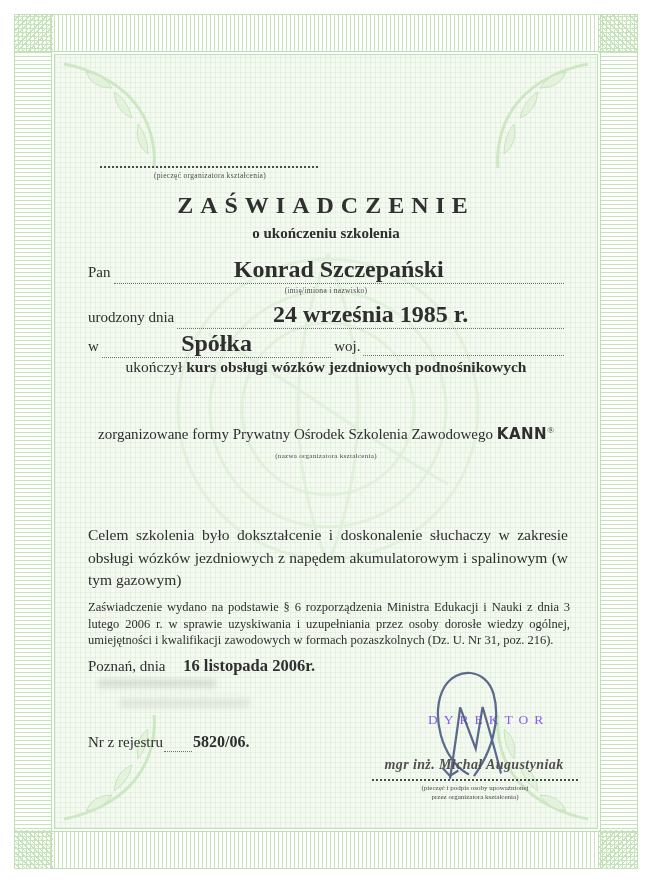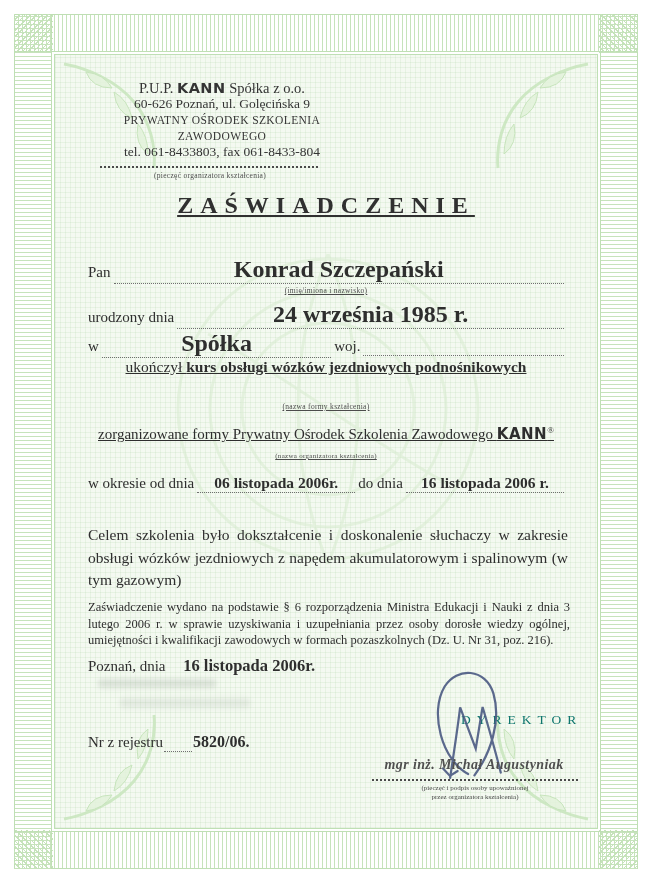--- a/index.html
+++ b/index.html
@@ -33,21 +33,21 @@
   .corner-orn { position:absolute; width:120px; height:120px; opacity:.85; pointer-events:none; }
   .orn-bl { left:56px; bottom:58px; }
   .orn-tl { left:56px; top:56px; transform:scaleY(-1); }
   .orn-tr { right:56px; top:56px; transform:scale(-1,-1); }
   .orn-br { right:56px; bottom:58px; transform:scaleX(-1); }
 
   .watermark { position:absolute; left:168px; top:244px; opacity:.55; pointer-events:none; }
 
   
   .abs { position:absolute; }
-  .center { text-align:center; left:0; right:0;text-decoration:underline; }
+  .center { text-align:center; left:0; right:0; }
   .caption { font-size:7.5px; color:#4c4c4c; letter-spacing:.3px; }
 
   .stamp-block { left:93px; top:80px; width:258px; text-align:center; line-height:16px; font-size:13.5px; color:#343434; }
   .stamp-line1 { font-size:14.5px; }
   .brand { font-family:"DejaVu Sans","Liberation Sans",sans-serif; font-weight:900; letter-spacing:.5px; }
   .stamp-caps { font-size:11.5px; letter-spacing:.4px; }
   .stamp-dotted { left:100px; top:166px; width:218px; border-bottom:2px dotted #4a4a4a; height:2px; }
   .stamp-caption { left:90px; top:171px; width:240px; text-align:center; }
 
   .title { top:192px; font-size:24px; font-weight:bold; letter-spacing:7px; color:#303030; }
@@ -74,21 +74,21 @@
   .goal-para { left:88px; top:524px; width:480px; font-size:15.5px; line-height:22.5px; }
   .legal-para { left:88px; top:599px; width:482px; font-size:12.5px; line-height:16.5px; }
 
   .place-line { left:88px; top:656px; font-size:15px; }
   .place-date { font-size:16.5px; font-weight:bold; margin-left:14px; }
 
   .registry-line { left:88px; top:708px; font-size:15px; display:flex; align-items:baseline;margin-top:25px; }
   .leader-short { width:28px; border-bottom:1.8px dotted #6f6f6f; margin:0 1px; min-height:1em; }
   .registry-val { font-size:16px; font-weight:bold; }
 
-  .director { left:428px; top:712px; font-size:13.5px; letter-spacing:6px; color:#0f766e;margin-left:33px; }
+  .director { left:428px; top:712px; font-size:13.5px; letter-spacing:6px; color:#8b5cf6; }
   .sig-svg { left:416px; top:664px; transform:rotate(-6deg); }
   .signer-name { left:368px; top:757px; width:212px; text-align:center; font-size:14px; font-style:italic; font-weight:bold; color:#4f4f4f; letter-spacing:.4px; white-space:nowrap; }
   .signer-dotted { left:372px; top:779px; width:206px; border-bottom:2px dotted #4a4a4a; height:2px; }
   .signer-caption { left:372px; top:784px; width:206px; text-align:center; font-size:7px; line-height:9px; color:#4c4c4c; }
 
   .smudge { position:absolute; background:#8d988e; filter:blur(2.5px); border-radius:3px; }
   .smudge1 { left:98px; top:679px; width:118px; height:9px; opacity:.22; }
   .smudge2 { left:120px; top:698px; width:130px; height:10px; opacity:.15; }
 </style>
 </head>
@@ -136,31 +136,25 @@
     <path d="M58 84 q 14 -8 18 -26 q -16 6 -18 26 z" fill="#e3f2db" stroke="#c0e1b4"></path>
     <path d="M82 52 q 10 -12 10 -30 q -14 10 -10 30 z" fill="#e3f2db" stroke="#c0e1b4"></path>
   </svg>
   <svg class="corner-orn orn-br" viewBox="0 0 120 120">
     <path d="M8 112 C 30 108, 60 96, 78 74 C 94 55, 100 30, 98 8" fill="none" stroke="#c8e6bd" stroke-width="3"></path>
     <path d="M30 104 q 18 -2 26 -16 q -20 0 -26 16 z" fill="#e3f2db" stroke="#c0e1b4"></path>
     <path d="M58 84 q 14 -8 18 -26 q -16 6 -18 26 z" fill="#e3f2db" stroke="#c0e1b4"></path>
     <path d="M82 52 q 10 -12 10 -30 q -14 10 -10 30 z" fill="#e3f2db" stroke="#c0e1b4"></path>
   </svg>
 
-  <div class="abs stamp-block">
-    <div class="stamp-line1"><span>P.U.P. </span><span class="brand">KANN</span><span> Spółka z o.o.</span></div>
-    <div>60-626 Poznań, ul. Golęcińska 9</div>
-    <div class="stamp-caps">PRYWATNY OŚRODEK SZKOLENIA</div>
-    <div class="stamp-caps">ZAWODOWEGO</div>
-    <div>tel. 061-8433803, fax 061-8433-804</div>
-  </div>
   <div class="abs stamp-dotted"></div>
   <div class="abs stamp-caption caption">(pieczęć organizatora kształcenia)</div>
 
   <div class="abs center title">ZAŚWIADCZENIE</div>
+  <div class="abs center subtitle">o ukończeniu szkolenia</div>
 
   <div class="abs field-line pan-line">
     <span>Pan</span>
     <span class="leader"><span class="big-val">Konrad Szczepański</span></span>
   </div>
   <div class="abs center pan-caption caption">(imię/imiona i nazwisko)</div>
 
   <div class="abs field-line born-line">
     <span>urodzony dnia</span>
     <span class="leader"><span class="big-val">24 września 1985 r.</span></span>
@@ -169,33 +163,26 @@
   <div class="abs field-line loc-line">
     <span>w</span>
     <span class="leader" style="flex:1.15"><span class="big-val">Spółka</span></span>
     <span>woj.</span>
     <span class="leader">&nbsp;</span>
   </div>
 
   <div class="abs center course-line">
     <span>ukończył </span><b>kurs obsługi wózków jezdniowych podnośnikowych</b>
   </div>
-  <div class="abs center course-caption caption">(nazwa formy kształcenia)</div>
 
   <div class="abs center org-line">
     <span>zorganizowane formy Prywatny Ośrodek Szkolenia Zawodowego </span><span class="brand">KANN</span><span class="sup">®</span>
   </div>
   <div class="abs center org-caption caption">(nazwa organizatora kształcenia)</div>
 
-  <div class="abs field-line period-line">
-    <span>w okresie od dnia</span>
-    <span class="leader"><span class="med-val">06 listopada 2006r.</span></span>
-    <span>do dnia</span>
-    <span class="leader"><span class="med-val">16 listopada 2006 r.</span></span>
-  </div>
 
   <div class="abs para goal-para">Celem szkolenia było dokształcenie i doskonalenie słuchaczy w zakresie obsługi wózków jezdniowych z napędem  akumulatorowym i spalinowym (w tym gazowym)</div>
 
   <div class="abs para legal-para">Zaświadczenie wydano na podstawie § 6 rozporządzenia Ministra Edukacji i Nauki z dnia 3 lutego 2006 r. w sprawie uzyskiwania i uzupełniania przez osoby dorosłe wiedzy ogólnej, umiejętności i kwalifikacji zawodowych w formach pozaszkolnych (Dz. U. Nr 31, poz. 216).</div>
 
   <div class="abs place-line">
     <span>Poznań, dnia</span>
     <span class="place-date">16 listopada 2006r.</span>
   </div>
 

